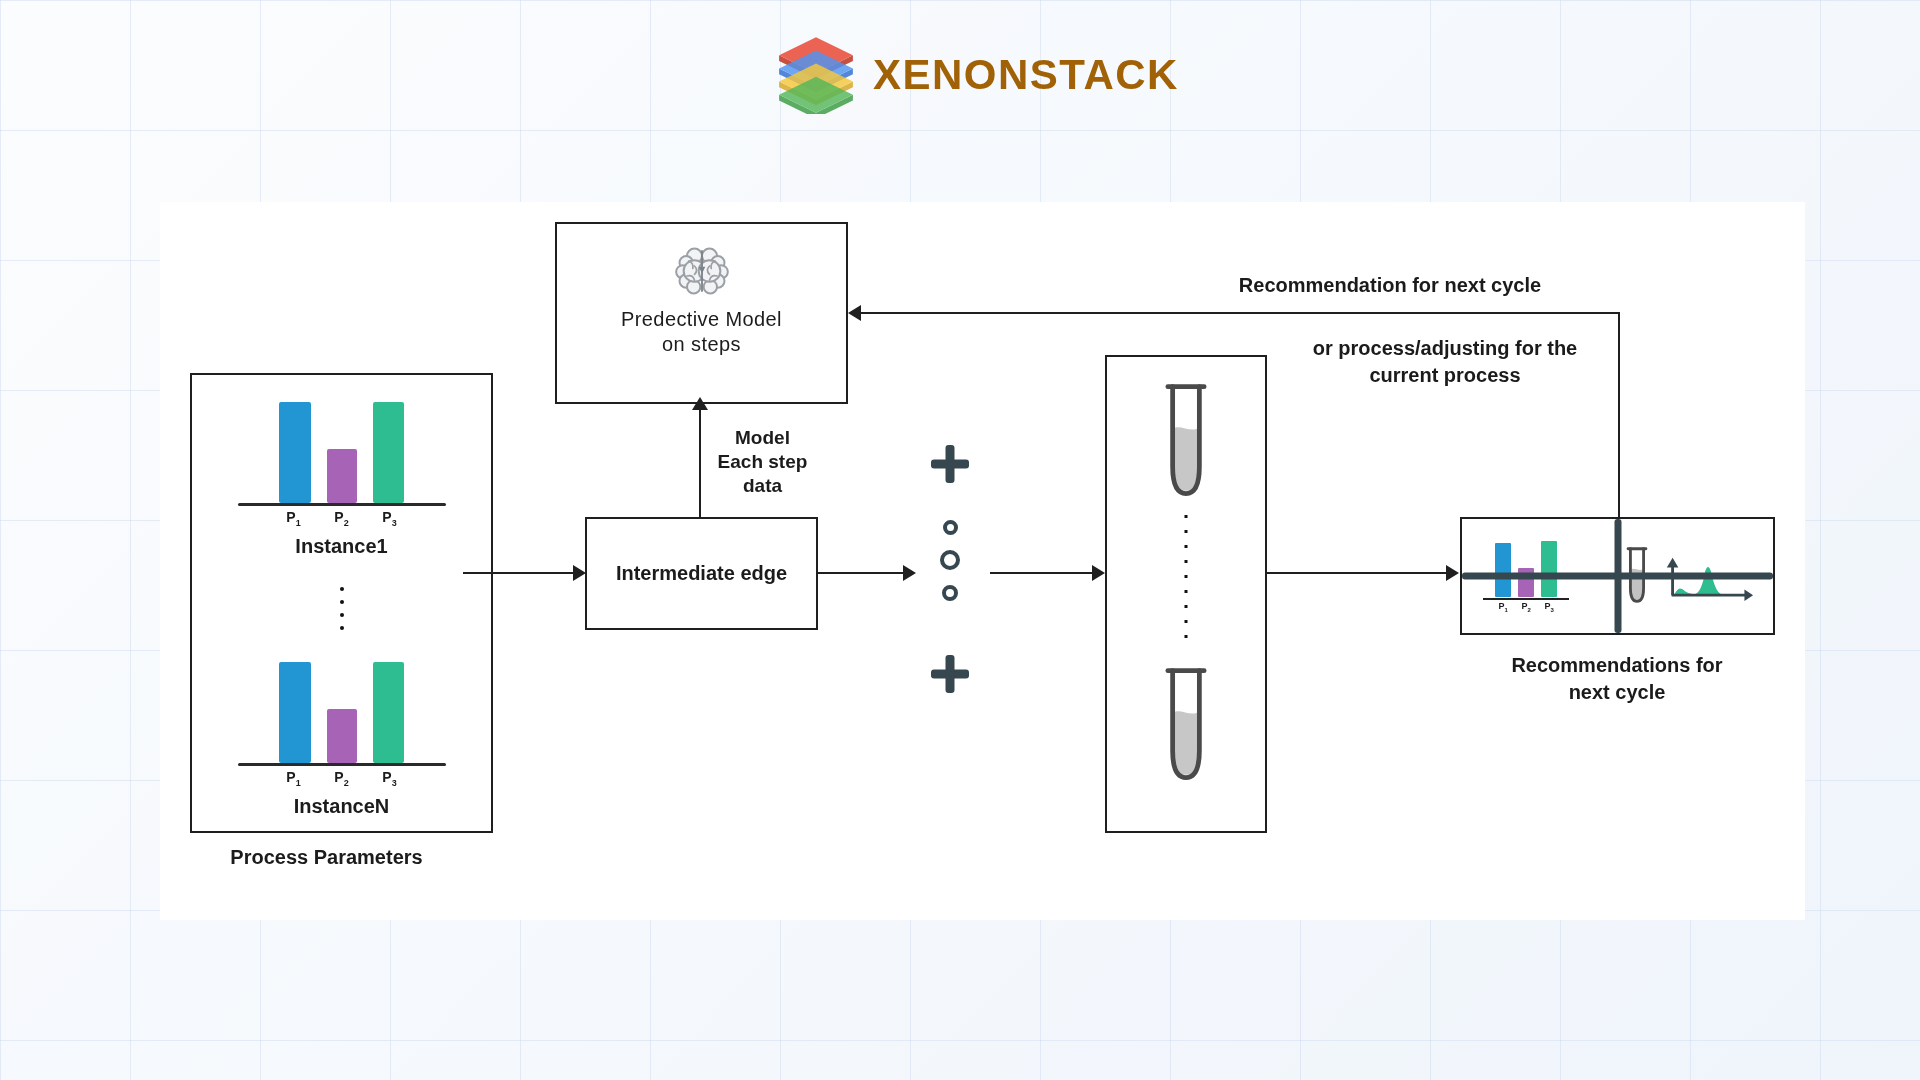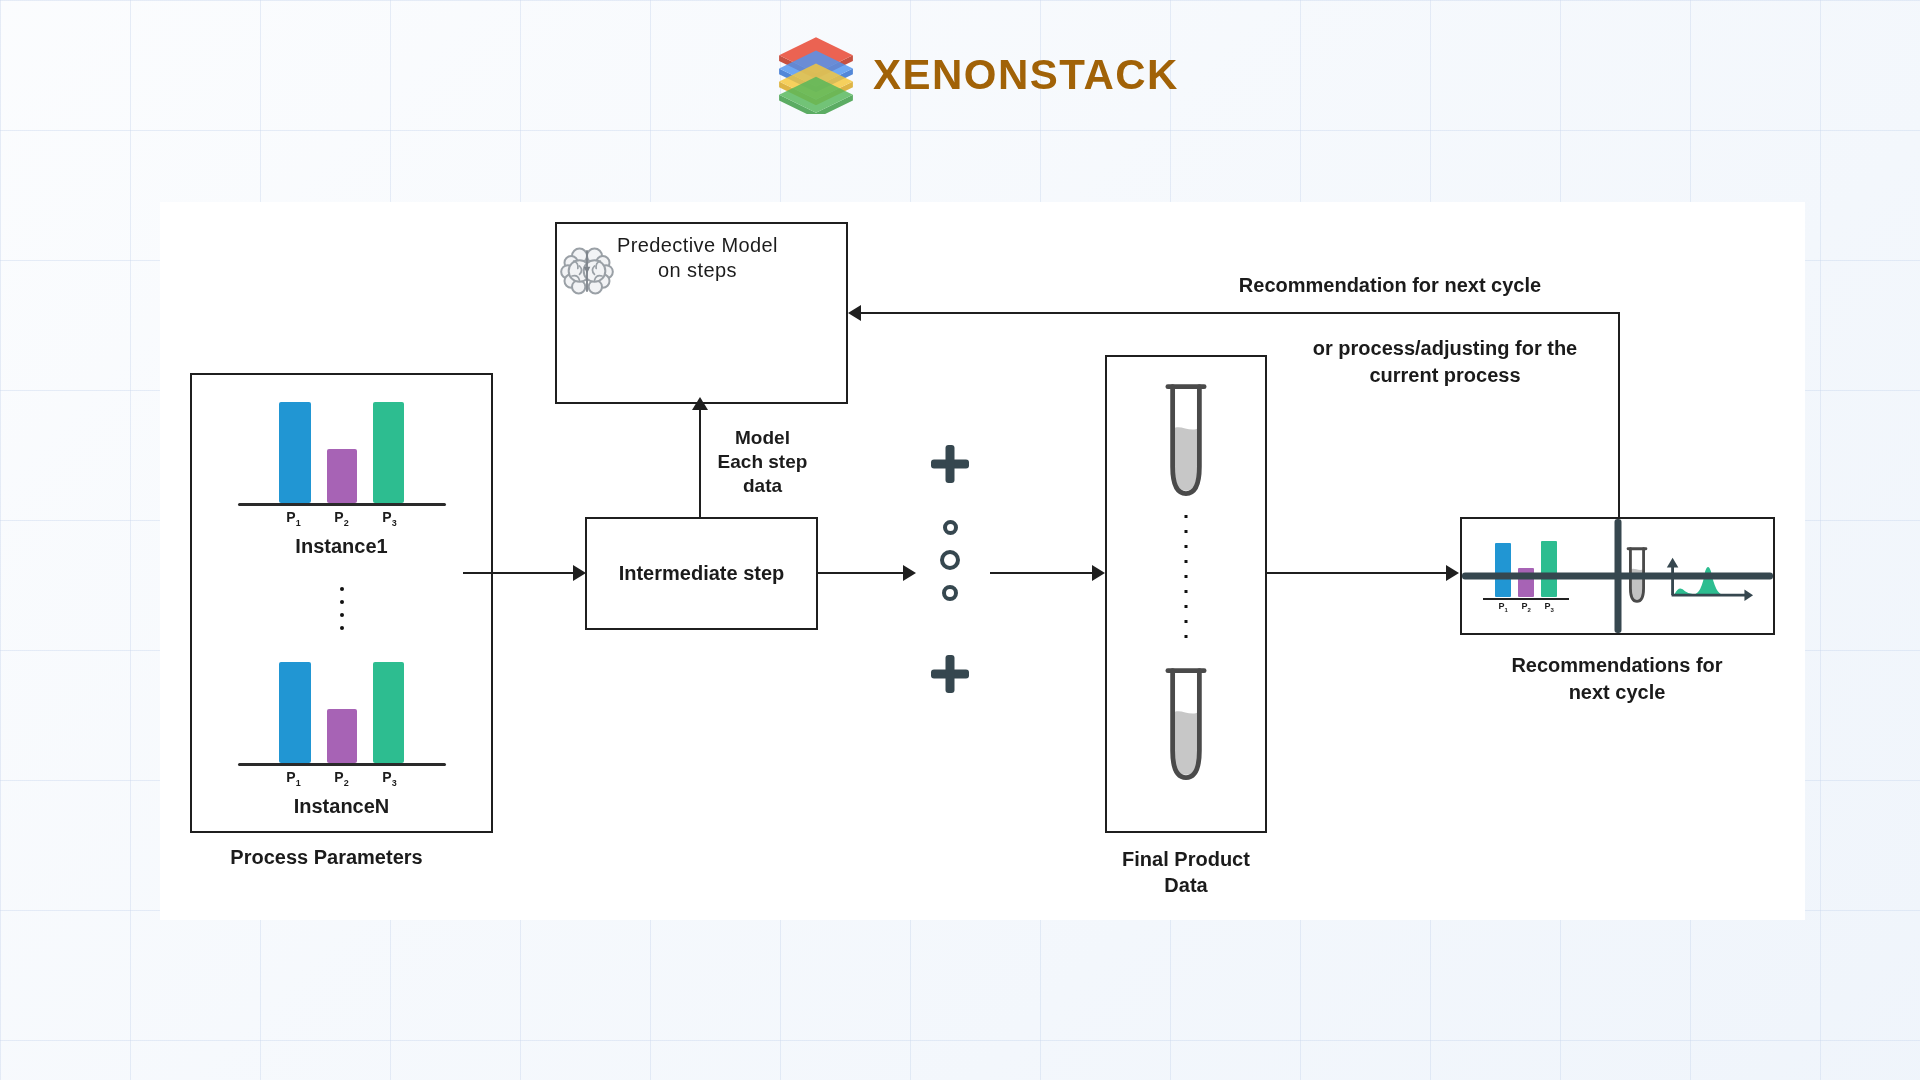--- a/index.html
+++ b/index.html
@@ -38,21 +38,21 @@
   .axis { width:208px; height:3px; background:#2a2a2a; margin:0 auto; border-radius:2px; }
   .plabels { display:flex; justify-content:center; gap:28px; margin-top:3px; }
   .plabel { width:20px; text-align:center; font-weight:bold; font-size:14px; }
   .plabel sub { font-size:9px; }
   .inst-title { text-align:center; font-weight:bold; font-size:20px; margin-top:7px; }
   .inst-dots { position:absolute; left:0; right:0; top:212px; display:flex; flex-direction:column; align-items:center; gap:9px; }
   .inst-dots i { width:4px; height:4px; background:#111; border-radius:50%; }
   .process-title { left:30px; top:644px; width:273px; }
 
   
-  .predective-box { left:395px; top:20px; width:293px; height:182px; display:flex; flex-direction:row; }
+  .predective-box { left:395px; top:20px; width:293px; height:182px; display:flex; flex-direction:column; align-items:center; }
   .predective-box svg { margin-top:20px; }
   .pm-label { margin-top:9px; font-size:20px; font-weight:normal; letter-spacing:0.4px; line-height:25px; text-align:center; }
 
   
   .vline { width:2px; background:#1f1f1f; }
   .track-vline { left:539px; top:205px; height:110px; }
   .tri-up { width:0; height:0; border-left:8px solid transparent; border-right:8px solid transparent; border-bottom:13px solid #1f1f1f; }
   .track-head { left:532px; top:195px; }
   .track-label { left:545px; top:224px; width:115px; font-weight:bold; font-size:19px; line-height:24px; text-align:center; }
 
@@ -213,21 +213,21 @@
 
   <div class="vline track-vline"></div>
   <div class="tri-up track-head"></div>
   <div class="track-label">
     <div>Model</div>
     <div>Each step</div>
     <div>data</div>
   </div>
 
   <div class="dbox intermediate-box">
-    <div class="blabel">Intermediate step</div>
+    <div class="blabel">Intermediate edge</div>
   </div>
 
   <div class="hline" style="left:303px;width:112px;"></div>
   <div class="tri-right" style="position:absolute;left:413px;"></div>
 
   <div class="hline" style="left:658px;width:86px;"></div>
   <div class="tri-right" style="position:absolute;left:743px;"></div>
 
   <div class="hline" style="left:830px;width:103px;"></div>
   <div class="tri-right" style="position:absolute;left:932px;"></div>
@@ -260,24 +260,20 @@
         <i></i>
         <i></i>
         <i></i>
         <i></i>
     </div>
     <svg class="tube2" width="50" height="126" viewBox="0 0 52 132">
       <path d="M13 52 C19 47 32 57 39 51 L39 92 Q39 117 26 117 Q13 117 13 92 Z" fill="#c7c7c7"></path>
       <path d="M12 8 V92 Q12 120 26 120 Q40 120 40 92 V8" fill="none" stroke="#4a4a4a" stroke-width="5" stroke-linecap="round"></path>
       <line x1="7" y1="8" x2="45" y2="8" stroke="#4a4a4a" stroke-width="5" stroke-linecap="round"></line>
     </svg>
-  </div>
-  <div class="blabel final-title">
-    <div>Final Product</div>
-    <div>Data</div>
   </div>
 
   <div class="blabel fb-top-label">Recommendation for next cycle</div>
   <div class="hline fb-hline" style="top:110px;"></div>
   <div class="tri-left fb-head" style="position:absolute;"></div>
   <div class="vline fb-vline"></div>
   <div class="blabel fb-mid-label">
     <div>or process/adjusting for the</div>
     <div>current process</div>
   </div>

